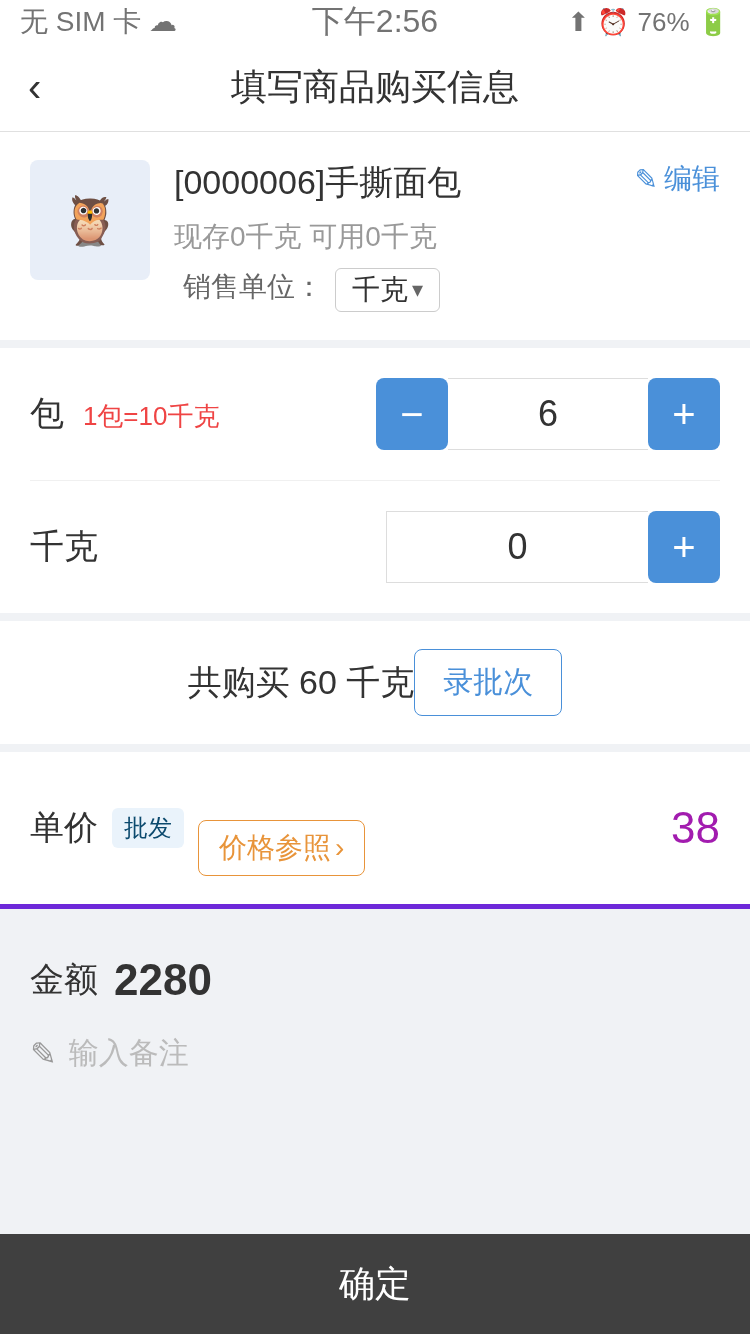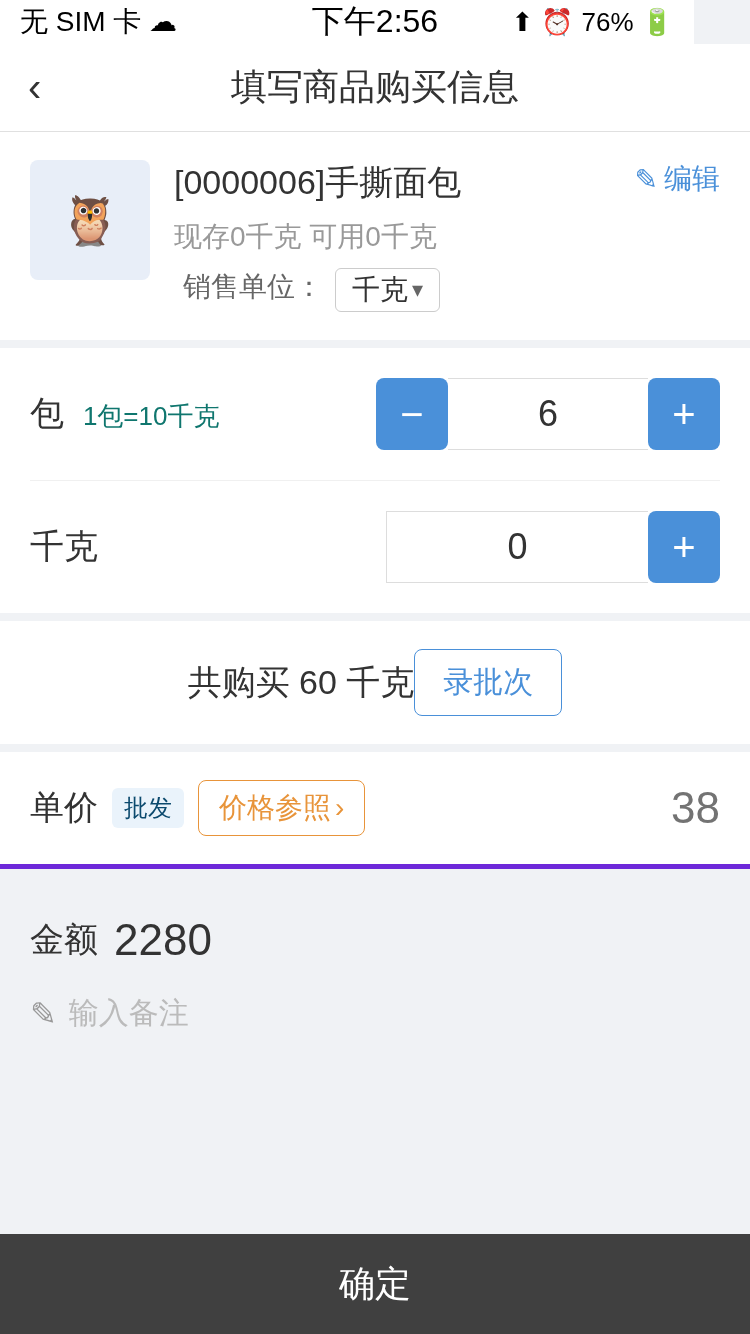--- a/index.html
+++ b/index.html
@@ -8,29 +8,29 @@
       width: 750px;
       min-height: 1334px;
       font-family: -apple-system, "PingFang SC", "Helvetica Neue", Arial, sans-serif;
       background: #f0f2f5;
       font-size: 32px;
       color: #333;
     }
 
     
     .status-bar {
-      width: 694px;
+      width: 750px;
       height: 44px;
       background: #fff;
       display: flex;
       align-items: center;
       justify-content: space-between;
       padding: 0 20px;
       font-size: 28px;
-      color: #000000;
+      color: #737373;
     }
     .status-left { display: flex; align-items: center; gap: 10px; }
     .status-center { font-size: 32px; font-weight: 500; position: absolute; left: 50%; transform: translateX(-50%); }
     .status-right { display: flex; align-items: center; gap: 8px; font-size: 26px; }
 
     
     .nav-bar {
       width: 750px;
       height: 88px;
       background: #fff;
@@ -108,21 +108,21 @@
     }
     .quantity-row {
       display: flex;
       align-items: center;
       justify-content: space-between;
       padding: 30px 0;
       border-bottom: 1px solid #f0f0f0;
     }
     .quantity-row:last-child { border-bottom: none; }
     .quantity-label { font-size: 34px; color: #333; }
-    .quantity-sublabel { font-size: 26px; color: #0f766e; margin-left: 10px; }
+    .quantity-sublabel { font-size: 26px; color: #ef4444; margin-left: 10px; }
     .quantity-control { display: flex; align-items: center; gap: 0; }
     .qty-btn {
       width: 72px;
       height: 72px;
       background: #4a90d9;
       color: #fff;
       font-size: 40px;
       border: none;
       border-radius: 8px;
       display: flex;
@@ -193,32 +193,33 @@
       border: 1.5px solid #e8943a;
       border-radius: 8px;
       padding: 8px 20px;
       font-size: 28px;
       color: #e8943a;
       background: #fff;
       cursor: pointer;
       display: flex;
       align-items: center;
       gap: 4px;
-    }
-    .price-value { font-size: 44px; color: #737373; font-weight: 400; }
+      margin-top: 40px;
+    }
+    .price-value { font-size: 44px; color: #a21caf; font-weight: 400; }
 
     
     .amount-section {
       background: #f0f2f5;
       padding: 30px 30px 20px 30px;
       margin-top: 16px;
     }
     .amount-row { display: flex; align-items: center; gap: 16px; margin-bottom: 20px; }
     .amount-label { font-size: 34px; color: #333; }
-    .amount-value { font-size: 44px; color: #333; font-weight: 400; }
+    .amount-value { font-size: 44px; color: #333; font-weight: 700; }
     .remark-row {
       display: flex;
       align-items: center;
       gap: 12px;
       padding: 8px 0;
     }
     .pencil-icon { font-size: 32px; color: #999; }
     .remark-text { font-size: 30px; color: #bbb; }
 
     

